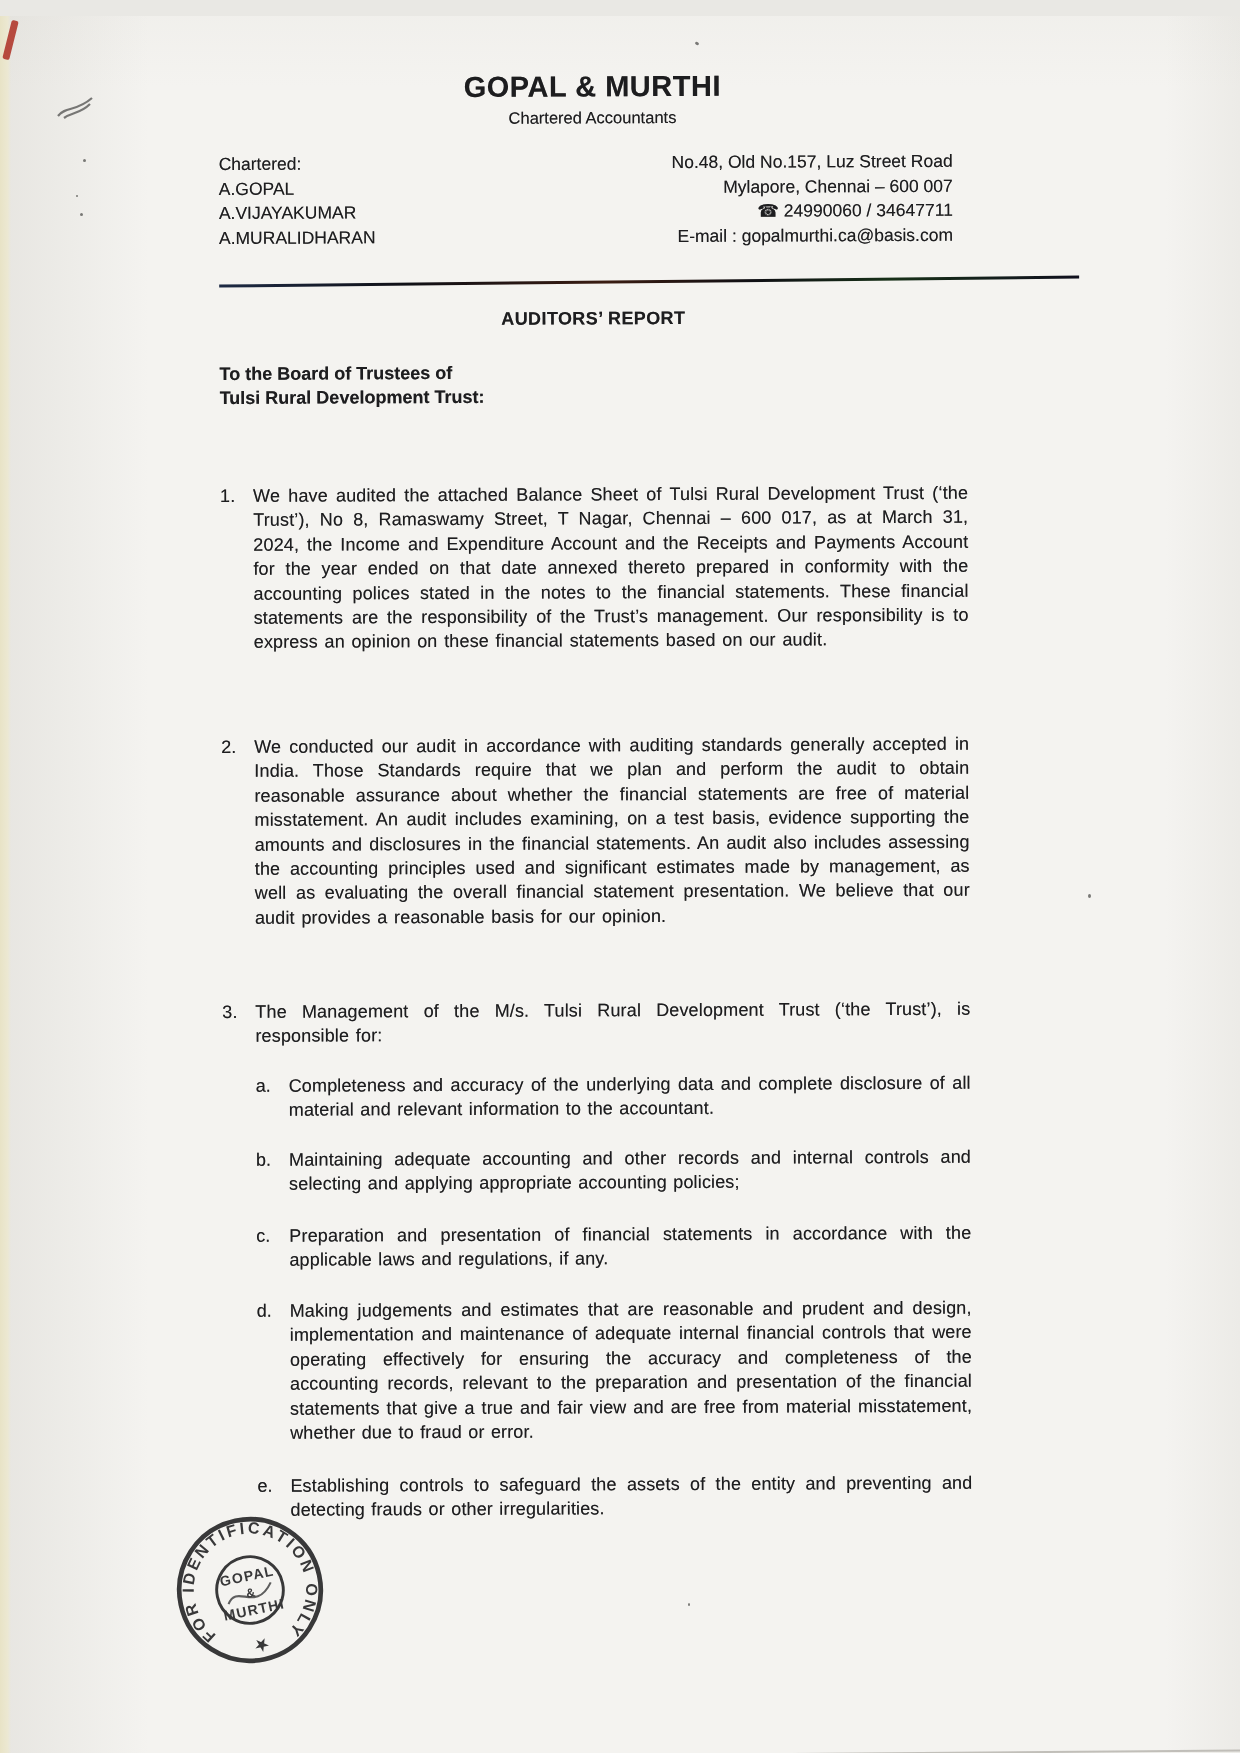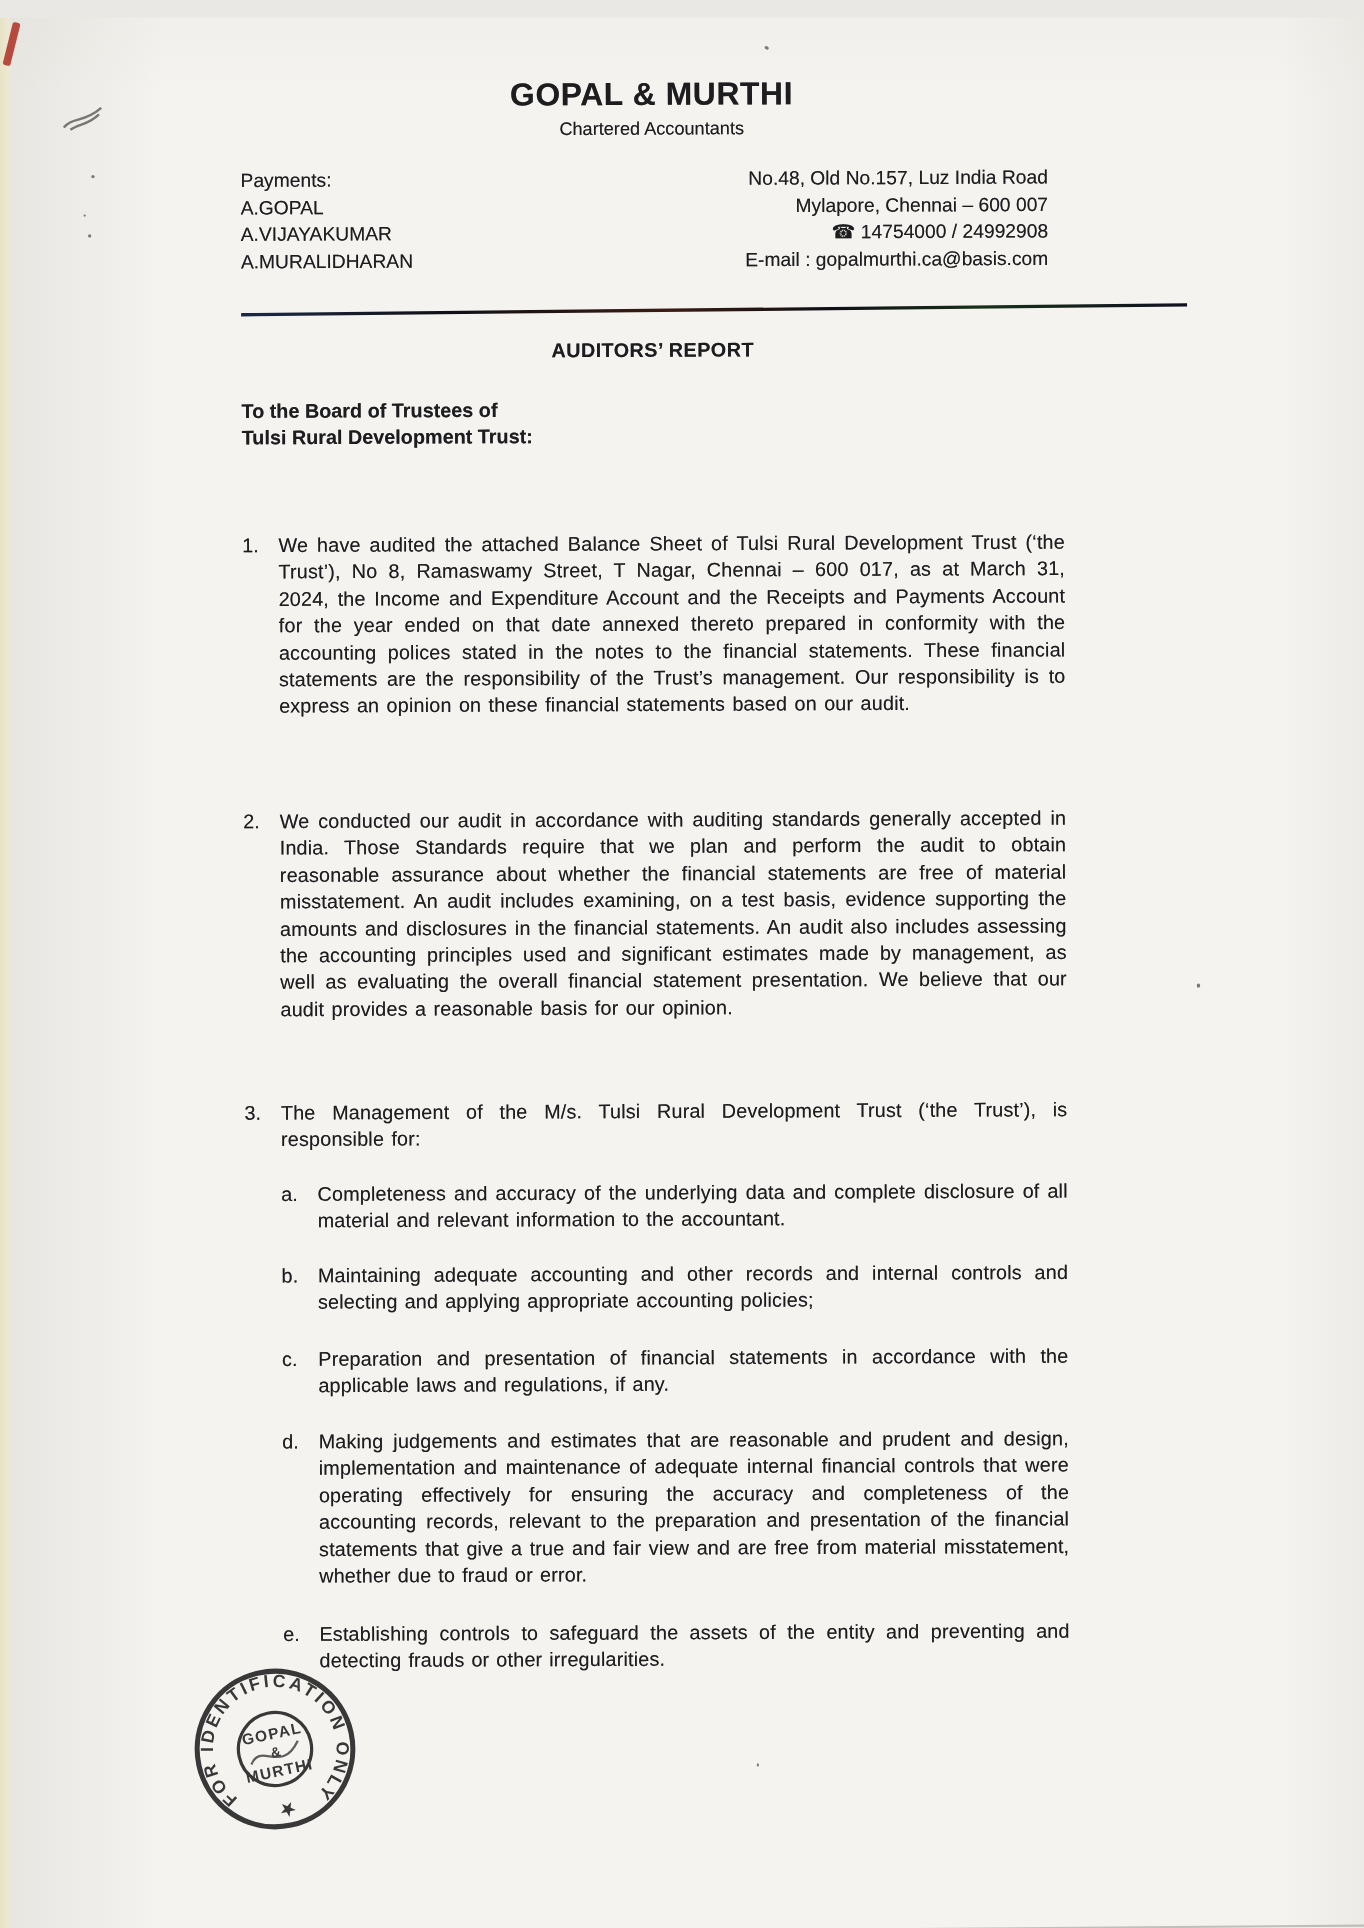--- a/index.html
+++ b/index.html
@@ -85,29 +85,29 @@
   <div class="speck" style="left:1088px;top:878px;width:3px;height:4px;"></div>
   <div class="speck" style="left:688px;top:1587px;width:2px;height:3px;"></div>
 
   <div class="doc">
 
     <div class="firm-name">GOPAL &amp; MURTHI</div>
     <div class="firm-subtitle">Chartered Accountants</div>
 
     <div class="header-cols">
       <div class="partners">
-        <div>Payments:</div>
+        <div>Chartered:</div>
         <div>A.GOPAL</div>
         <div>A.VIJAYAKUMAR</div>
         <div>A.MURALIDHARAN</div>
       </div>
       <div class="address">
-        <div>No.48, Old No.157, Luz India Road</div>
+        <div>No.48, Old No.157, Luz Street Road</div>
         <div>Mylapore, Chennai – 600 007</div>
-        <div><span>☎</span> <span>14754000 / 24992908</span></div>
+        <div><span>☎</span> <span>24990060 / 34647711</span></div>
         <div>E-mail : gopalmurthi.ca@basis.com</div>
       </div>
     </div>
 
     <div class="divider"></div>
 
     <div class="report-title">AUDITORS’ REPORT</div>
 
     <div class="addressee">
       <div>To the Board of Trustees of</div>

